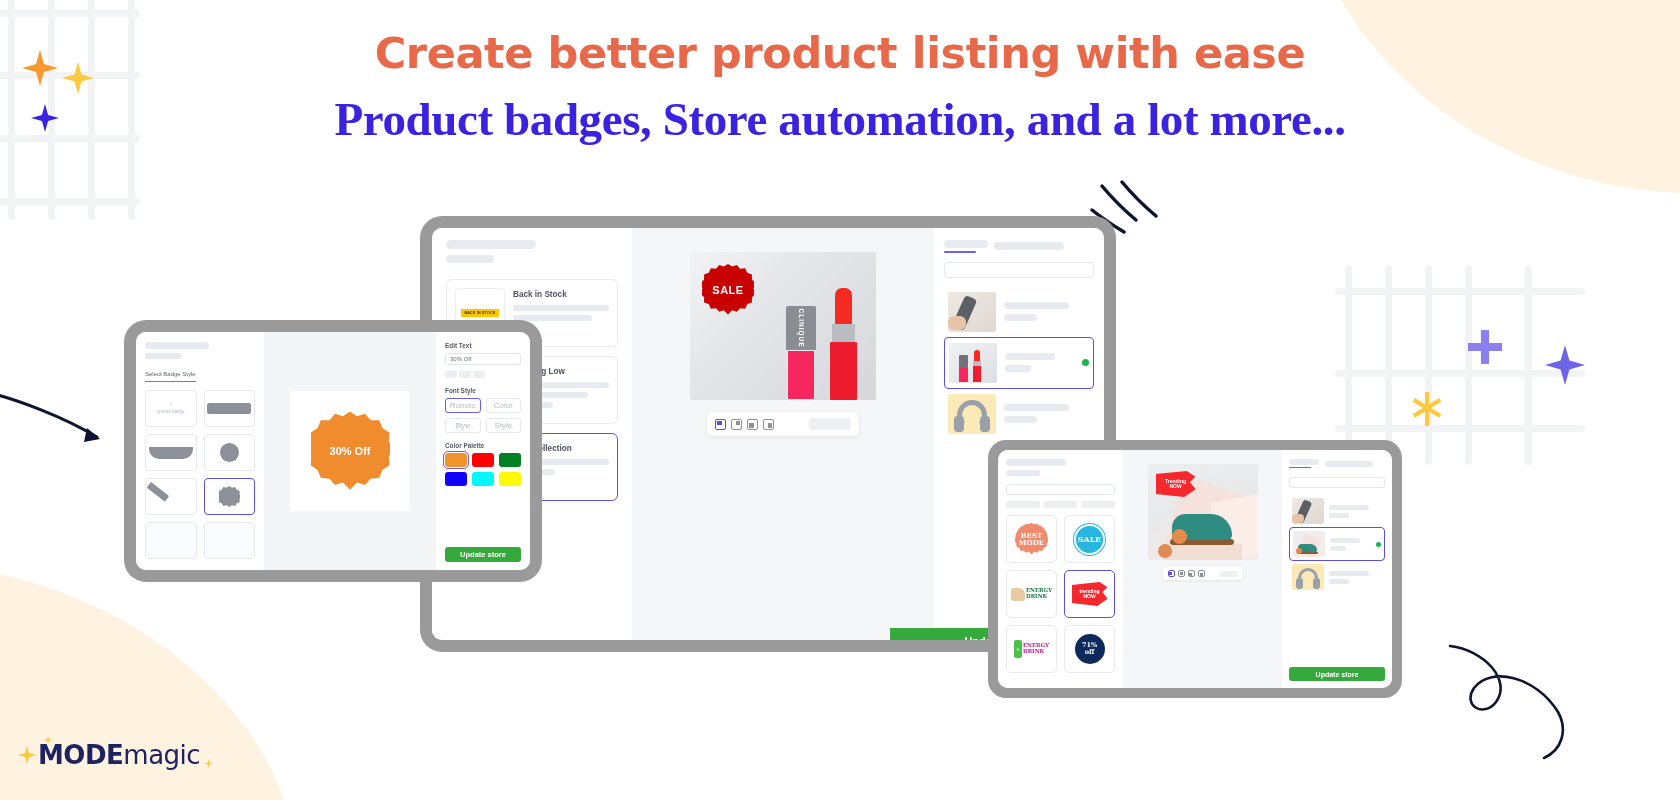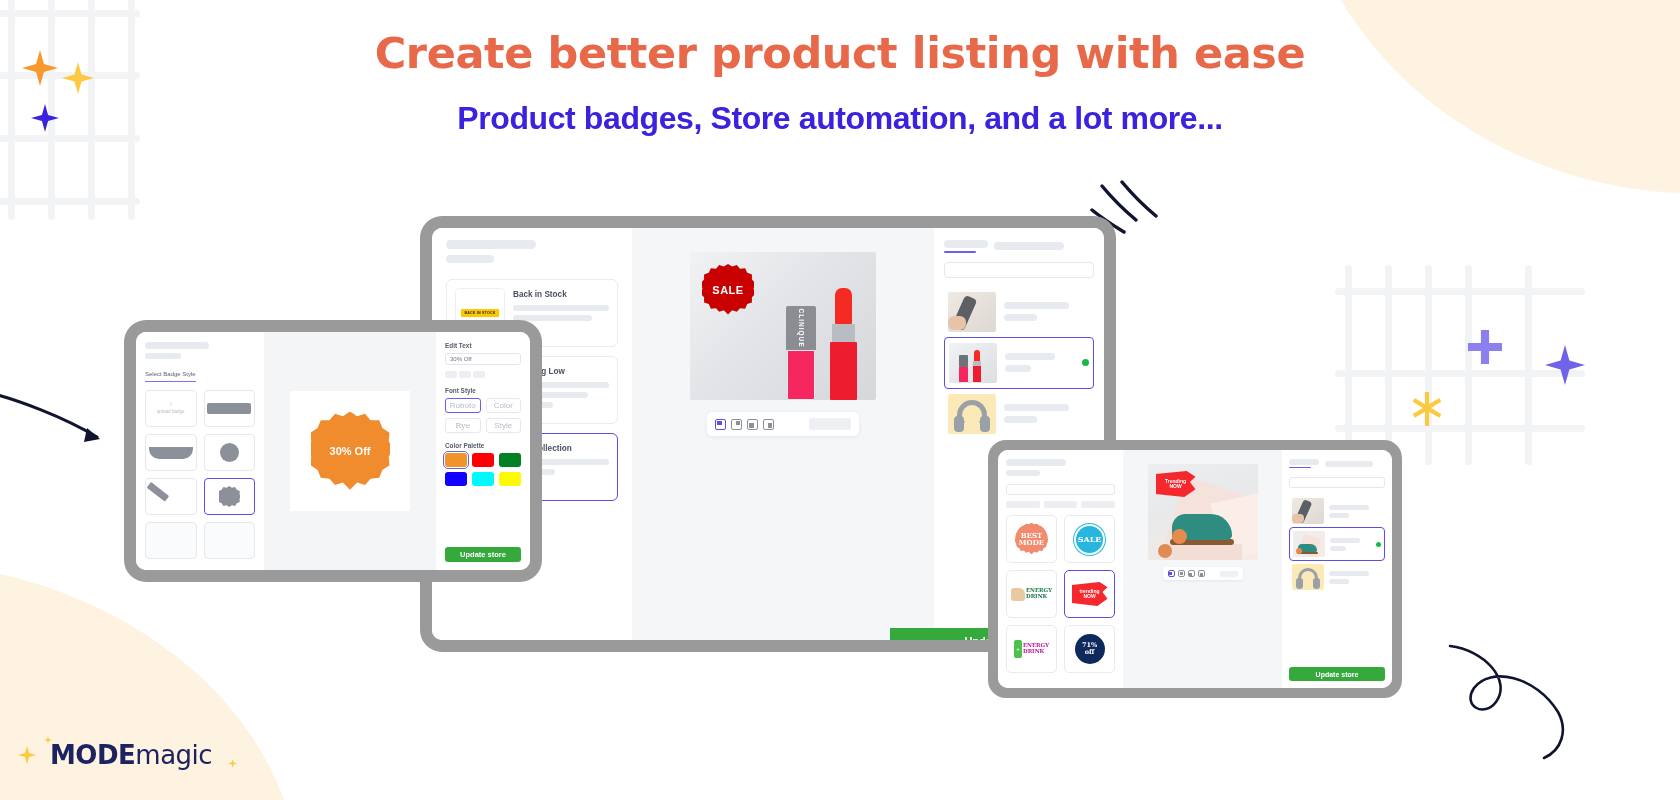--- a/index.html
+++ b/index.html
@@ -40,23 +40,23 @@
     clip-path: polygon(38% 0%,62% 0%,62% 38%,100% 38%,100% 62%,62% 62%,62% 100%,38% 100%,38% 62%,0% 62%,0% 38%,38% 38%);
   }
 
   
   .headings { position:absolute; left:0; top:28px; width:100%; text-align:center; }
   .h-1 {
     font-size:43px; font-weight:700; color:#e8694a; letter-spacing:-0.4px;
     font-family:"DejaVu Sans", sans-serif;
   }
   .h-2 {
-    margin-top:22px;
-    font-size:32px; font-weight:700; color:#3a22de; letter-spacing:-0.4px;
-    font-family:Liberation Sans, sans-serif;
+    margin-top:14px;
+    font-size:47px; font-weight:700; color:#3a22de; letter-spacing:-0.4px;
+    font-family:Liberation Serif, serif;
   }
 
   
   .tablet { position:absolute; background:#9a9a9a; border-radius:22px; padding:12px; }
   .tablet.small { padding:10px; border-radius:18px; }
   .screen { width:100%; height:100%; background:#fff; border-radius:10px; overflow:hidden; position:relative; }
 
   
   .sk { background:#e7eaef; border-radius:5px; }
 
@@ -181,21 +181,21 @@
   .pos-ic.sm { width:7px; height:7px; border-width:1px; }
   .pos-ic.sm i { width:3px; height:3px; }
   .rt-blank { margin-left:auto; width:18px; height:6px; background:#eef0f3; border-radius:2px; }
   .upd-btn3 { position:absolute; left:7px; right:7px; bottom:7px; height:14px; background:#35a93c; color:#fff;
               border-radius:3px; font-size:7px; display:flex; align-items:center; justify-content:center; font-weight:600;}
 
   
   .deco-svg { position:absolute; pointer-events:none; }
 
   
-  .logo { position:absolute; left:18px; bottom:30px; display:flex; align-items:center;gap:12px; }
+  .logo { position:absolute; left:18px; bottom:30px; display:flex; align-items:center; }
   .logo-text { font-size:26px; font-weight:800; color:#1d2260; font-family:"DejaVu Sans", sans-serif; letter-spacing:-0.5px;}
   .logo-text em { font-style:normal; font-weight:500; }
 </style>
 </head>
 <body>
 
 <div class="stage">
 
   <div class="bg-cream-tr"></div>
   <div class="bg-cream-bl"></div>

